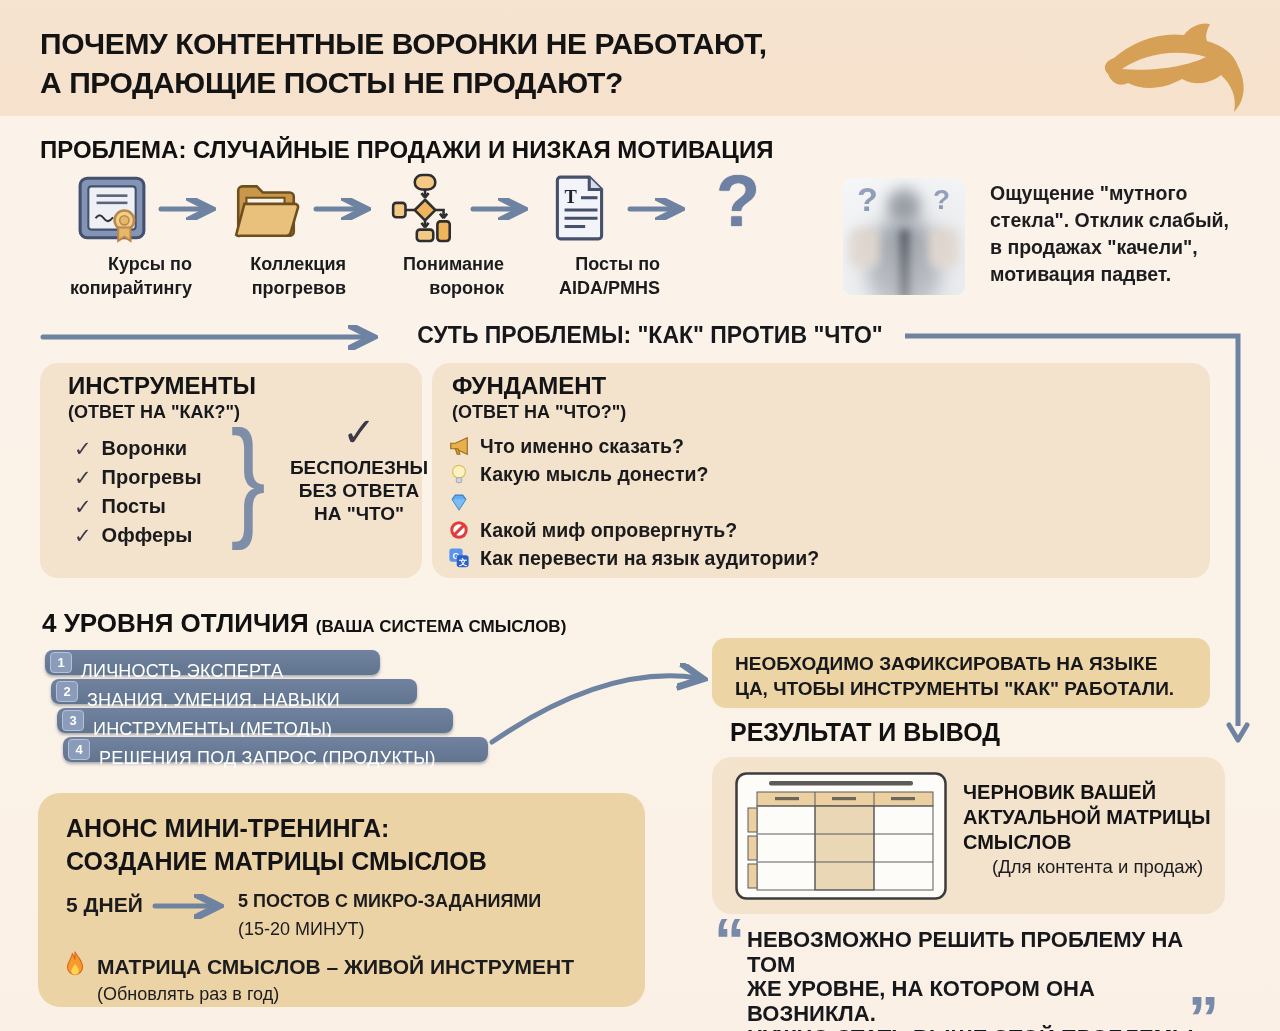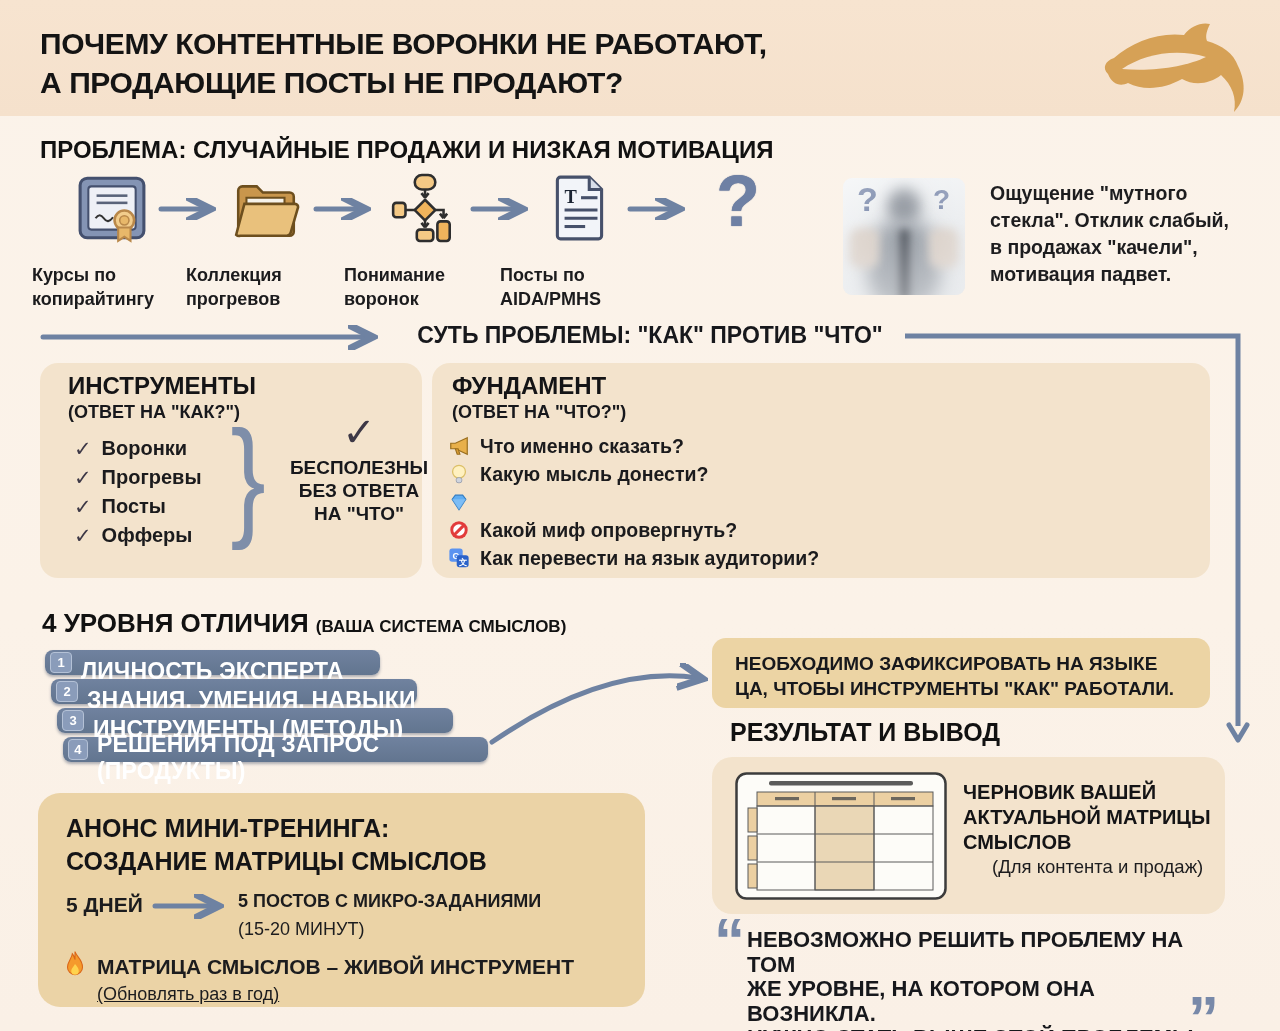--- a/index.html
+++ b/index.html
@@ -18,21 +18,21 @@
     font-weight:bold;letter-spacing:-0.4px;color:#141414;}
   
   .h-problem{position:absolute;left:40px;top:136px;font-size:24px;font-weight:bold;color:#111;}
   .h-essence{position:absolute;left:390px;top:322px;width:520px;text-align:center;
     font-size:23px;font-weight:bold;color:#17181c;}
   .h-levels{position:absolute;left:42px;top:608px;font-size:26px;font-weight:bold;color:#111;}
   .h-levels .note{font-size:17px;}
   .h-result{position:absolute;left:730px;top:718px;font-size:25px;font-weight:bold;color:#111;}
   
   .flow-icon{position:absolute;width:72px;height:72px;top:172px;}
-  .flow-label{position:absolute;top:263px;width:160px;text-align:left;
+  .flow-label{position:absolute;top:252px;width:160px;text-align:right;
     font-size:18px;line-height:24px;font-weight:600;color:#1b1b1d;}
   .flow-label.final{font-weight:bold;font-size:19px;}
   .qmark{position:absolute;top:160px;font-size:72px;font-weight:bold;color:#6e80a4;
     text-shadow:0 0 1px #55658a;}
   .flow-arrow{position:absolute;top:198px;}
   
   .photo{position:absolute;left:843px;top:178px;width:122px;height:117px;border-radius:9px;
     overflow:hidden;background:linear-gradient(160deg,#f0f2f4,#d9dde1);}
   .ph-head{position:absolute;left:44px;top:10px;width:34px;height:36px;border-radius:50%;
     background:#868c95;filter:blur(7px);}
@@ -58,40 +58,40 @@
   .verdict .big-chk{font-size:40px;line-height:40px;color:#3d3846;font-weight:bold;}
   .verdict .v-text{font-size:19px;line-height:23px;font-weight:bold;color:#17181c;margin-top:4px;}
   .fnd-row{display:flex;align-items:center;gap:10px;font-size:19.5px;font-weight:600;color:#1b1b1d;height:28px;}
   
   .bar{position:absolute;height:25px;border-radius:8px;display:flex;align-items:center;gap:9px;
     background:linear-gradient(180deg,#70829f,#62758f);box-shadow:0 2px 3px rgba(80,92,115,.45);
     padding-left:5px;}
   .bar-num{width:20px;height:19px;border-radius:4px;background:#8western;background:#8a9cba;
     border:1px solid #b4c1d6;color:#fff;font-size:13px;font-weight:bold;
     display:flex;align-items:center;justify-content:center;}
-  .bar-label{color:#fff;font-size:23px;font-weight:bold;letter-spacing:.2px;margin-top:17px;}
+  .bar-label{color:#fff;font-size:18px;font-weight:normal;letter-spacing:.2px;margin-top:17px;}
   .need-text{position:absolute;left:735px;top:651px;width:460px;font-size:19px;line-height:25px;
     font-weight:bold;color:#17181c;}
   
   .matrix-wrap{position:absolute;left:735px;top:772px;}
   .res-text{position:absolute;left:963px;top:780px;font-size:20px;line-height:25px;
     font-weight:bold;color:#141416;}
   .res-note{position:absolute;left:992px;top:856px;font-size:18.5px;color:#1d1d1f;font-weight:400;}
   
   .qmark-big{position:absolute;font-size:62px;font-weight:bold;color:#7889a9;line-height:40px;}
   .quote-text{position:absolute;left:747px;top:928px;width:480px;font-size:22px;
     line-height:24.5px;font-weight:bold;color:#17181c;}
   
   .ann-title{position:absolute;left:66px;top:812px;font-size:25px;line-height:33px;
     font-weight:bold;color:#141416;}
   .ann-days{position:absolute;left:66px;top:893px;font-size:21px;font-weight:bold;}
   .ann-posts{position:absolute;left:238px;top:891px;font-size:18px;font-weight:bold;}
   .ann-posts-note{position:absolute;left:238px;top:919px;font-size:18px;}
   .ann-tool{position:absolute;left:97px;top:955px;font-size:21px;font-weight:bold;}
-  .ann-tool-note{position:absolute;left:97px;top:984px;font-size:18px;text-decoration:underline;}
+  .ann-tool-note{position:absolute;left:97px;top:984px;font-size:18px;}
   svg{display:block;}
 </style>
 </head>
 <body>
 
 <div class="canvas">
 
   <div class="header-band"></div>
   <div class="main-title pre">ПОЧЕМУ КОНТЕНТНЫЕ ВОРОНКИ НЕ РАБОТАЮТ,
 А ПРОДАЮЩИЕ ПОСТЫ НЕ ПРОДАЮТ?</div>

